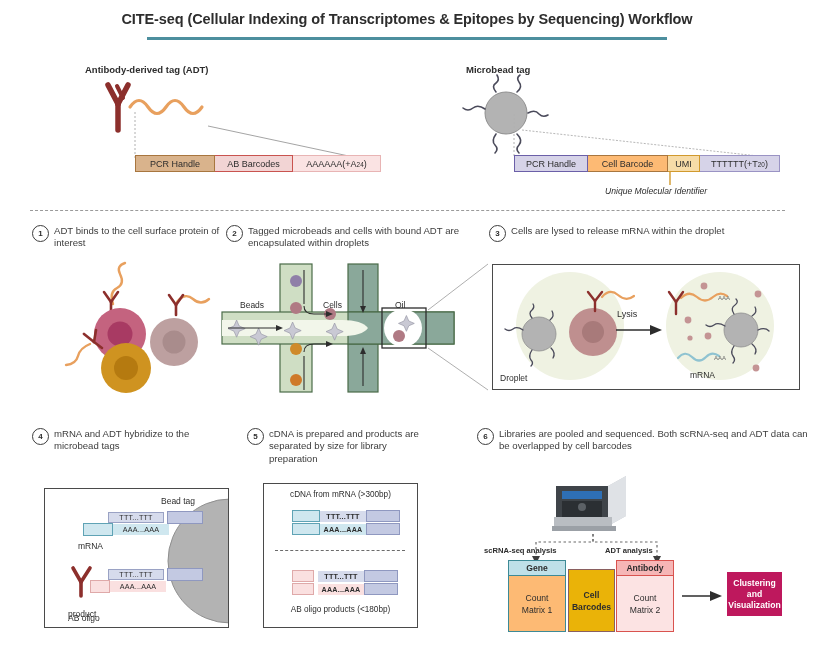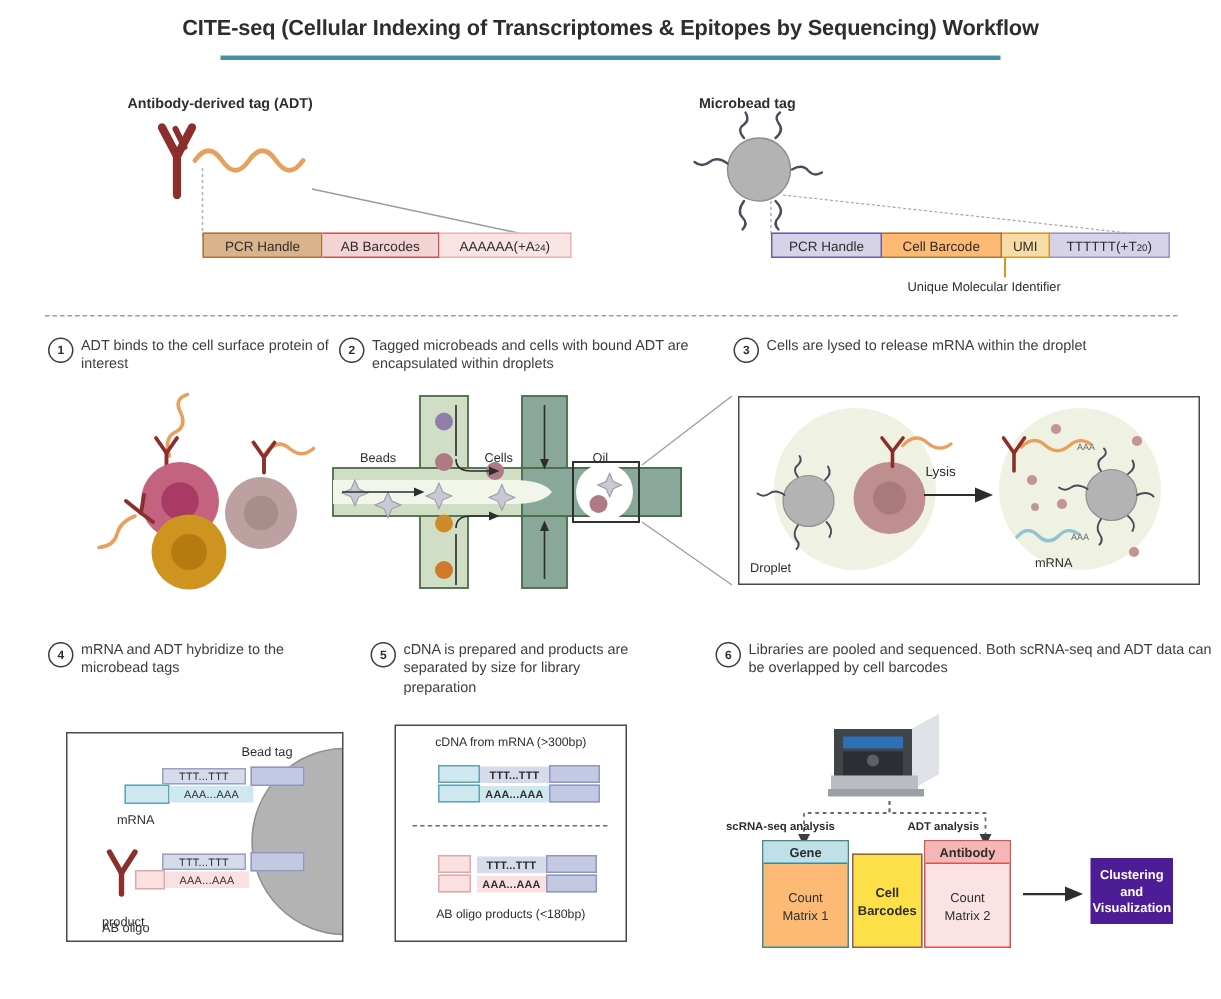--- a/index.html
+++ b/index.html
@@ -104,21 +104,21 @@
   <div class="seqbox" style="width:32px;background:#f7dca8;border:1.3px solid #d19a2e;border-left:none;">
     <span class="seq-txt">UMI</span>
   </div>
   <div class="seqbox" style="width:80px;background:#d6d3e8;border:1.3px solid #9a93c4;border-left:none;">
     <span class="seq-txt"><span>TTTTTT(+T</span><span class="tiny">20</span><span>)</span></span>
   </div>
 </div>
 <svg class="abs" style="left:660px;top:172px;" width="20" height="14">
   <line x1="10" y1="0" x2="10" y2="13" stroke="#d19a2e" stroke-width="1.4"></line>
 </svg>
-<div class="abs" style="left:605px;top:186px;font-size:8.6px;color:#2d2d2d;">Unique Molecular Identifier</div>
+<div class="abs" style="left:605px;top:186px;font-size:8.6px;color:#2d2d2d;font-style:italic;">Unique Molecular Identifier</div>
 
 <div class="abs dashed-sep" style="left:30px;top:210px;width:755px;"></div>
 
 <div class="abs step-num" style="left:32px;top:225px;">1</div>
 <div class="abs step-txt" style="left:54px;top:225px;width:175px;">ADT binds to the cell surface protein of interest</div>
 
 <svg class="abs" style="left:56px;top:262px;" width="160" height="120">
 
   <path d="M57 42 q-4 -12 4 -16 q8 -4 3 -14 q-4 -8 5 -11" stroke="#e8a05e" stroke-width="2.4" fill="none" stroke-linecap="round"></path>
   <g stroke="#8c2f2c" stroke-width="2.6" fill="none" stroke-linecap="round">
@@ -363,35 +363,35 @@
 
 <div class="abs matrix-box" style="left:508px;top:560px;width:58px;height:72px;
      background:#fdba74;border:1.2px solid #3d8a96;">
   <div class="matrix-head" style="background:#bfe0e8;border-bottom:1.2px solid #3d8a96;">Gene</div>
   <div class="matrix-body">
     <span><span>Count</span><br><span>Matrix 1</span></span>
   </div>
 </div>
 
 <div class="abs matrix-box" style="left:568px;top:569px;width:47px;height:63px;
-     background:#fde047;border:1.2px solid #8a5f5f;justify-content:flex-end;">
+     background:#eab308;border:1.2px solid #8a5f5f;justify-content:flex-end;">
   <div class="matrix-body" style="font-weight:bold;">
     <span><span>Cell</span><br><span>Barcodes</span></span>
   </div>
 </div>
 
 <div class="abs matrix-box" style="left:616px;top:560px;width:58px;height:72px;
      background:#fce3e3;border:1.2px solid #d9534f;">
   <div class="matrix-head" style="background:#f6b6b6;border-bottom:1.2px solid #d9534f;">Antibody</div>
   <div class="matrix-body">
     <span><span>Count</span><br><span>Matrix 2</span></span>
   </div>
 </div>
 
 <svg class="abs" style="left:682px;top:588px;" width="42" height="16">
   <line x1="0" y1="8" x2="28" y2="8" stroke="#2d2d2d" stroke-width="1.5"></line>
   <polygon points="28,3 40,8 28,13" fill="#2d2d2d"></polygon>
 </svg>
-<div class="abs" style="left:727px;top:572px;width:55px;height:44px;background:#4c1d95;
+<div class="abs" style="left:727px;top:572px;width:55px;height:44px;background:#be185d;
      display:flex;align-items:center;justify-content:center;text-align:center;
      font-size:8.6px;font-weight:bold;color:#ffffff;line-height:11px;">
   <span><span>Clustering and</span><br><span>Visualization</span></span>
 </div>
 
 </body></html>

